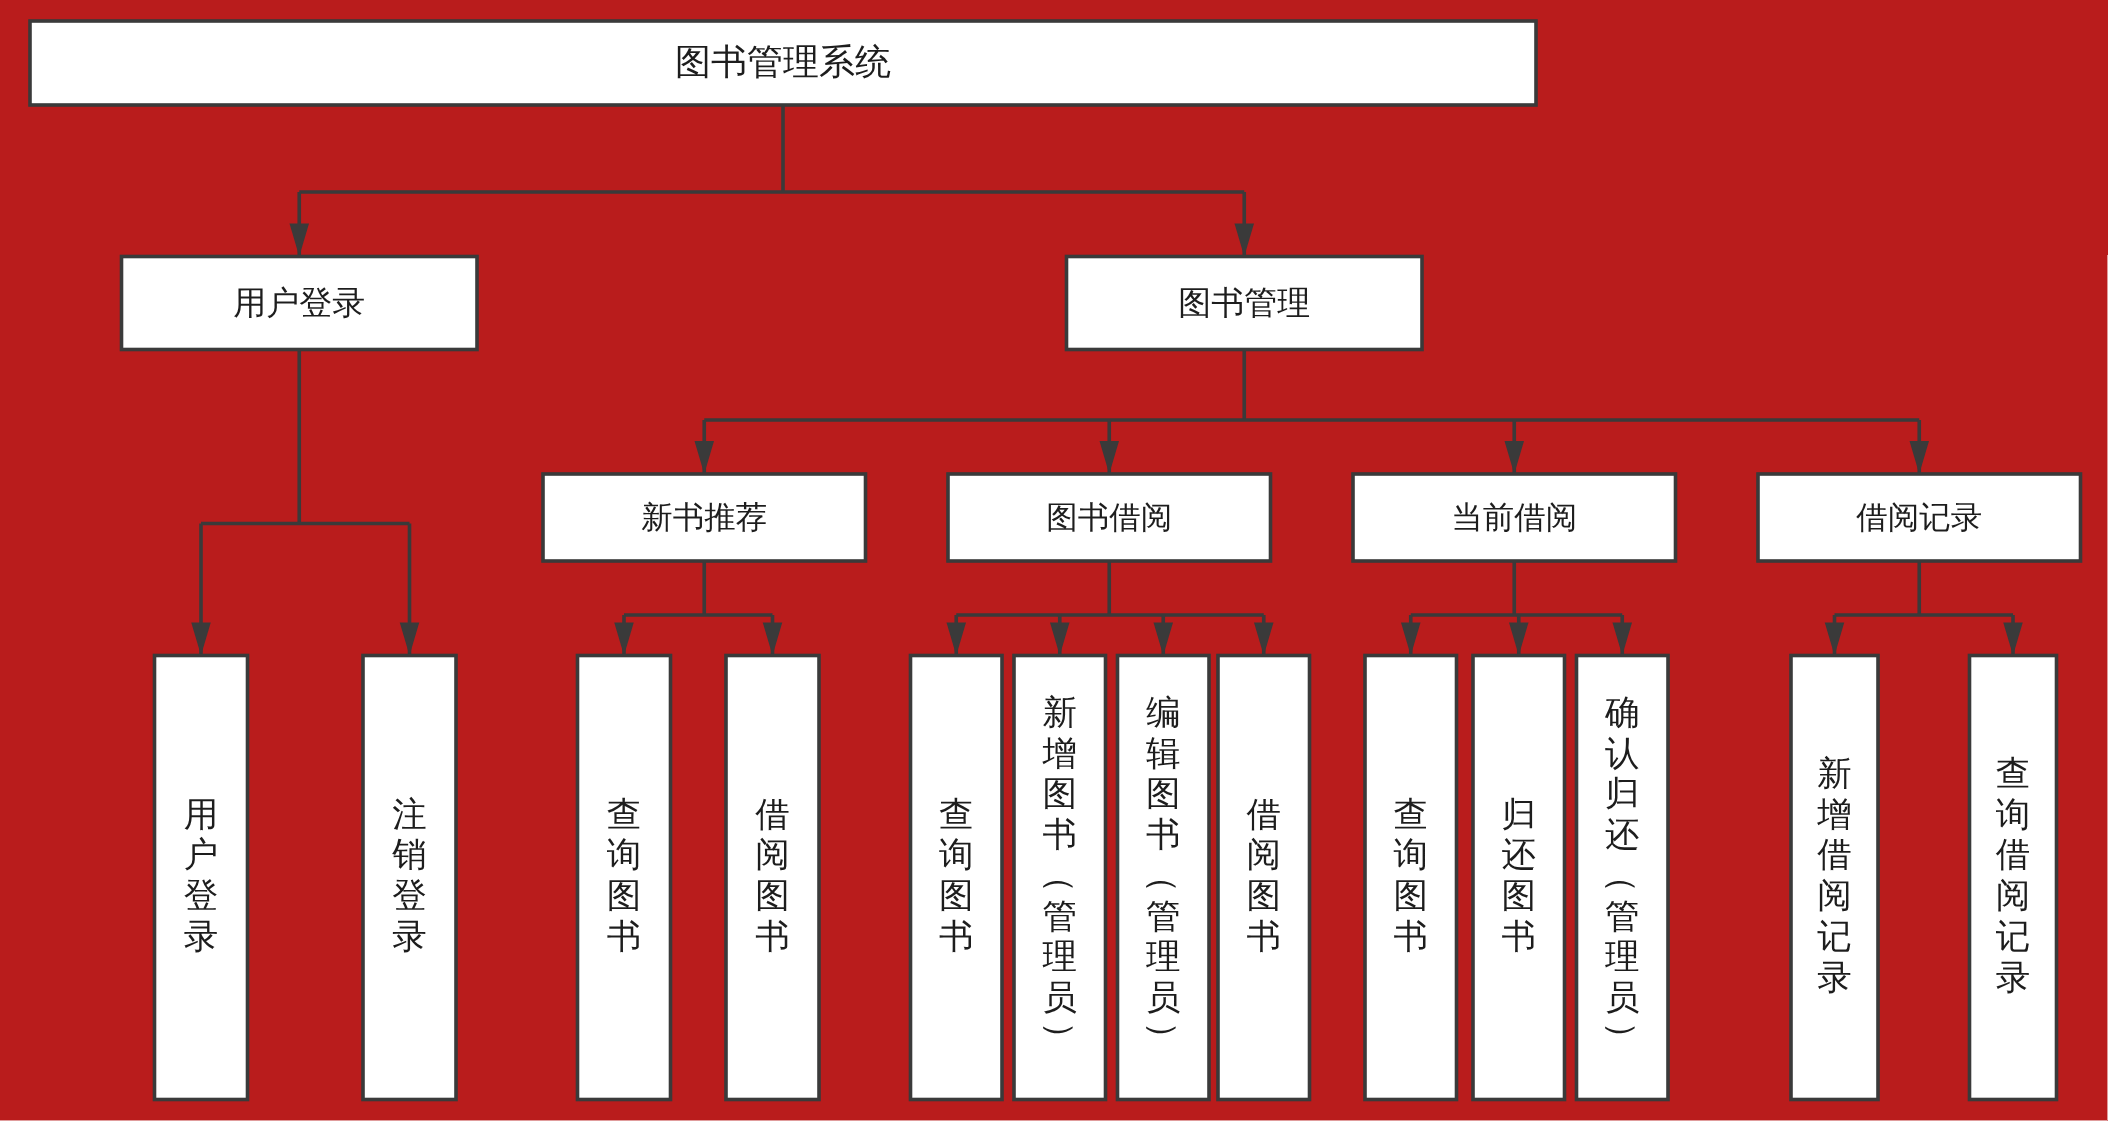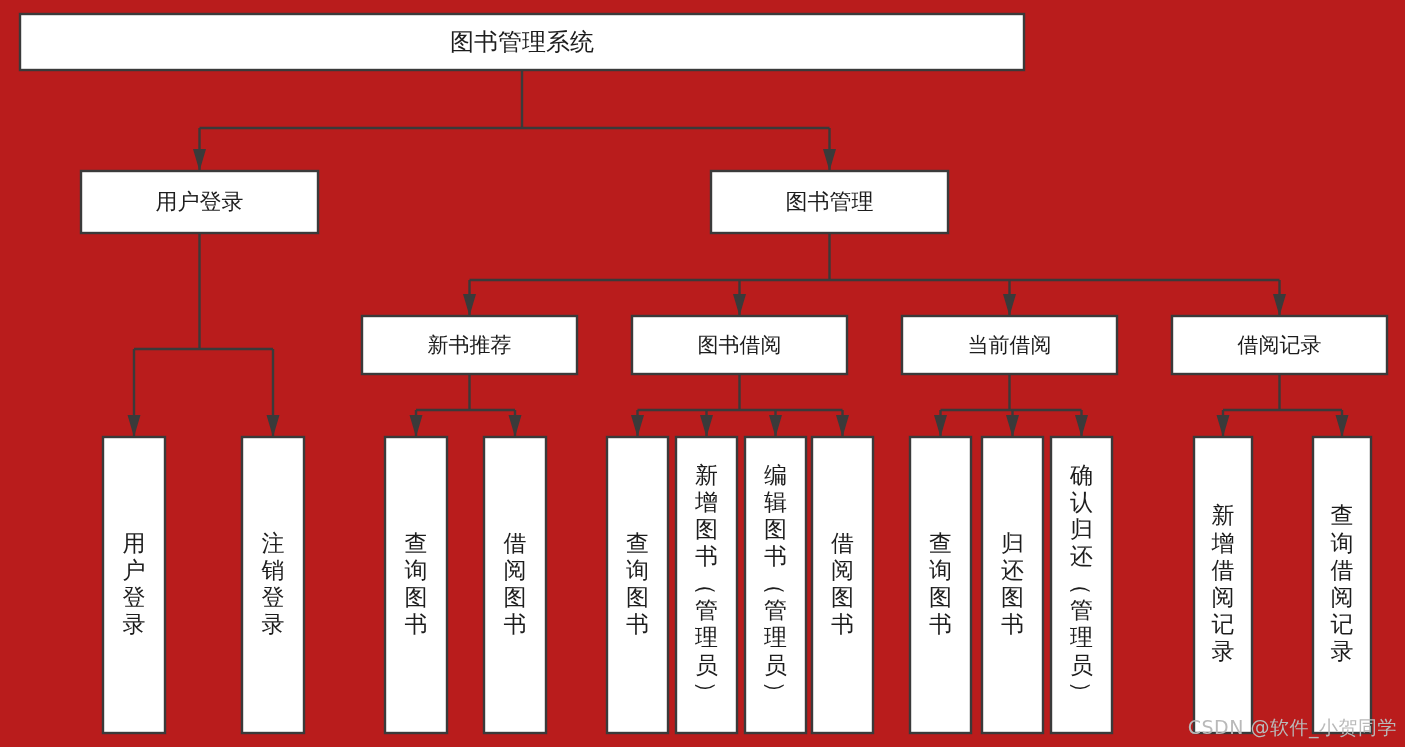--- a/index.html
+++ b/index.html
@@ -297,14 +297,13 @@
             <text x="1342" y="523.36" class="node-label-v" font-size="23">查</text>
             <text x="1342" y="550.5" class="node-label-v" font-size="23">询</text>
             <text x="1342" y="577.64" class="node-label-v" font-size="23">借</text>
             <text x="1342" y="604.78" class="node-label-v" font-size="23">阅</text>
             <text x="1342" y="631.92" class="node-label-v" font-size="23">记</text>
             <text x="1342" y="659.06" class="node-label-v" font-size="23">录</text>
           </g>
         </g>
       </g>
   </svg>
-  <div class="watermark">CSDN @软件_小贺同学</div>
 </div>
 
 </body></html>

